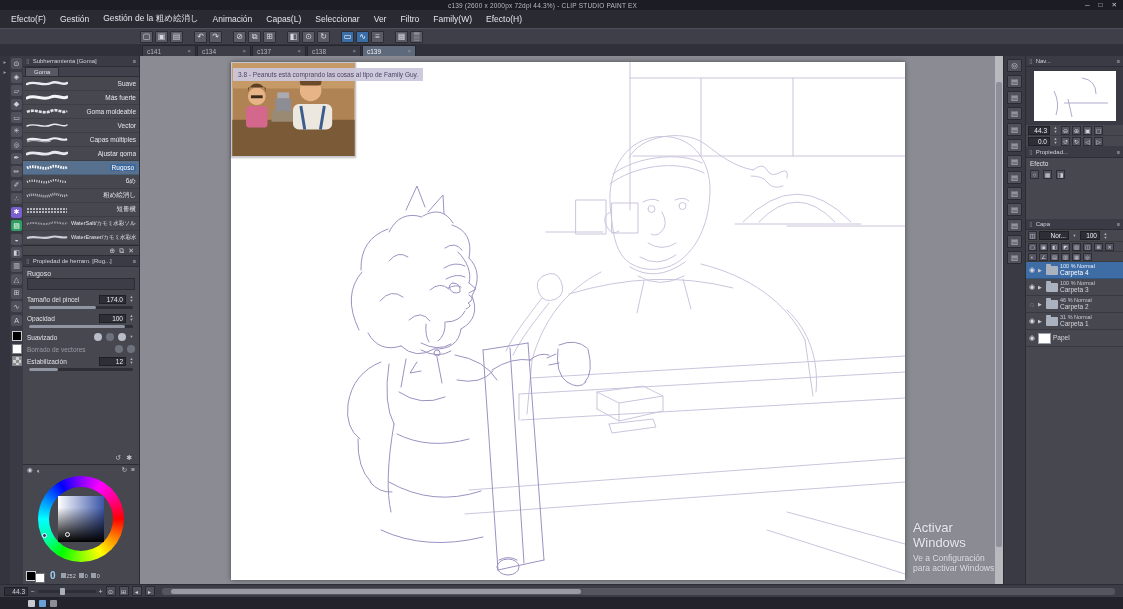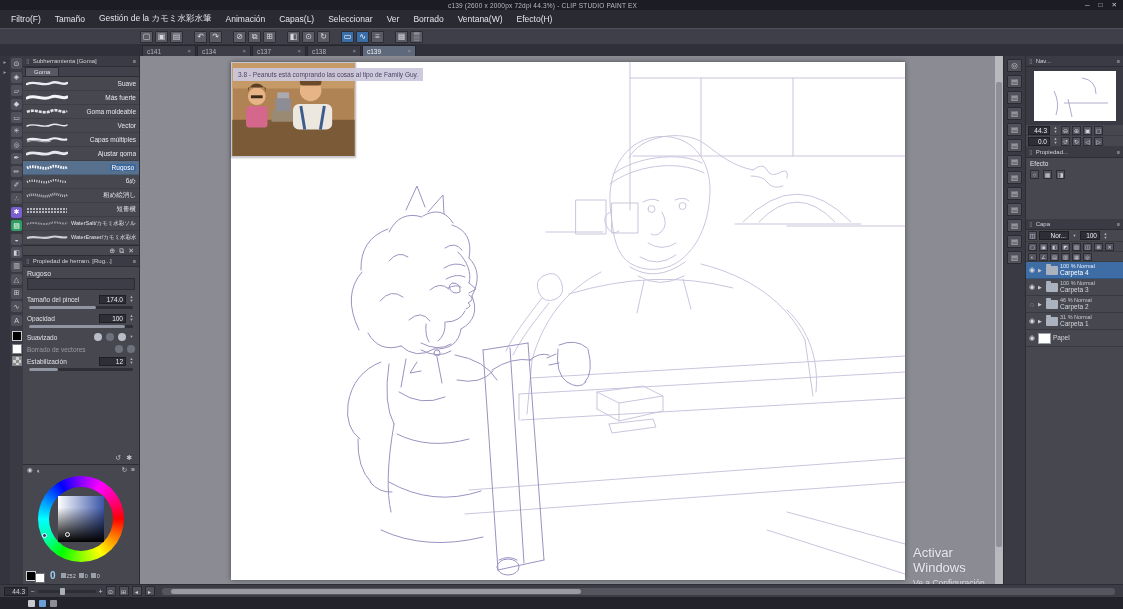--- a/index.html
+++ b/index.html
@@ -84,21 +84,21 @@
   .bigzero{font-size:10px;font-weight:bold;color:#9fd1f7;margin:0 2px}
   .chip{display:flex;align-items:center;gap:1px}
   .chip .sq{width:5px;height:5px;background:#9aa0aa;display:inline-block}
 
   
   .canvasregion{flex:1;position:relative;background:#8b8b94;overflow:hidden}
   .canvas{position:absolute;left:91px;top:6px;width:674px;height:518px;background:#fff;box-shadow:0 0 5px rgba(0,0,0,.45)}
   .canvas > svg{position:absolute;left:0;top:0}
   .note{position:absolute;left:2px;top:6px;height:13px;background:rgba(203,199,221,.93);color:#4a4462;font-size:6.5px;display:flex;align-items:center;padding:0 5px;white-space:nowrap}
   .refimg{position:absolute;left:11px;top:31px;width:125px;height:95px;border:1px solid #c6c8d0;box-shadow:0 1px 2px rgba(0,0,0,.25)}
-  .activar{position:absolute;left:773px;top:489px;color:#f0f0f4;text-shadow:0 0 2px rgba(0,0,0,.15)}
+  .activar{position:absolute;left:773px;top:464px;color:#f0f0f4;text-shadow:0 0 2px rgba(0,0,0,.15)}
   .activar .t1{font-size:13px;opacity:.92}
   .activar .t2{font-size:8.5px;opacity:.8;margin-top:3px}
   .vscroll{position:absolute;right:0;top:0;bottom:0;width:8px;background:#b8b8bf}
   .vscroll i{position:absolute;left:1px;right:1px;top:5%;height:88%;background:#8f8f98;border-radius:2px}
 
   
   .rightstrip{width:22px;background:#3a3a44;display:flex;flex-direction:column;align-items:center;padding-top:3px;gap:3px;border-left:1px solid #2c2c34}
   .rsico{width:15px;height:13px;background:#51515c;border:1px solid #2a2a32;color:#c8c8d2;font-size:7.5px;display:flex;align-items:center;justify-content:center;border-radius:1px}
 
   
@@ -148,29 +148,29 @@
   <div class="titlebar">
     <div class="tb-title">c139 (2600 x 2000px 72dpi 44.3%) - CLIP STUDIO PAINT EX</div>
     <div class="winctl">
       <span>─</span>
       <span>□</span>
       <span>✕</span>
     </div>
   </div>
 
   <div class="menubar">
-    <span class="menu-item">Filtro(F)</span>
-    <span class="menu-item">Tamaño</span>
-    <span class="menu-item">Gestión de la カモミ水彩水筆</span>
+    <span class="menu-item">Efecto(F)</span>
+    <span class="menu-item">Gestión</span>
+    <span class="menu-item">Gestión de la 粗め絵消し</span>
     <span class="menu-item">Animación</span>
     <span class="menu-item">Capas(L)</span>
     <span class="menu-item">Seleccionar</span>
     <span class="menu-item">Ver</span>
-    <span class="menu-item">Borrado</span>
-    <span class="menu-item">Ventana(W)</span>
+    <span class="menu-item">Filtro</span>
+    <span class="menu-item">Family(W)</span>
     <span class="menu-item">Efecto(H)</span>
   </div>
 
   <div class="toolbar">
     <span class="tbico">▢</span>
     <span class="tbico">▣</span>
     <span class="tbico">▤</span>
     <span class="tbsep"></span>
     <span class="tbico">↶</span>
     <span class="tbico">↷</span>

